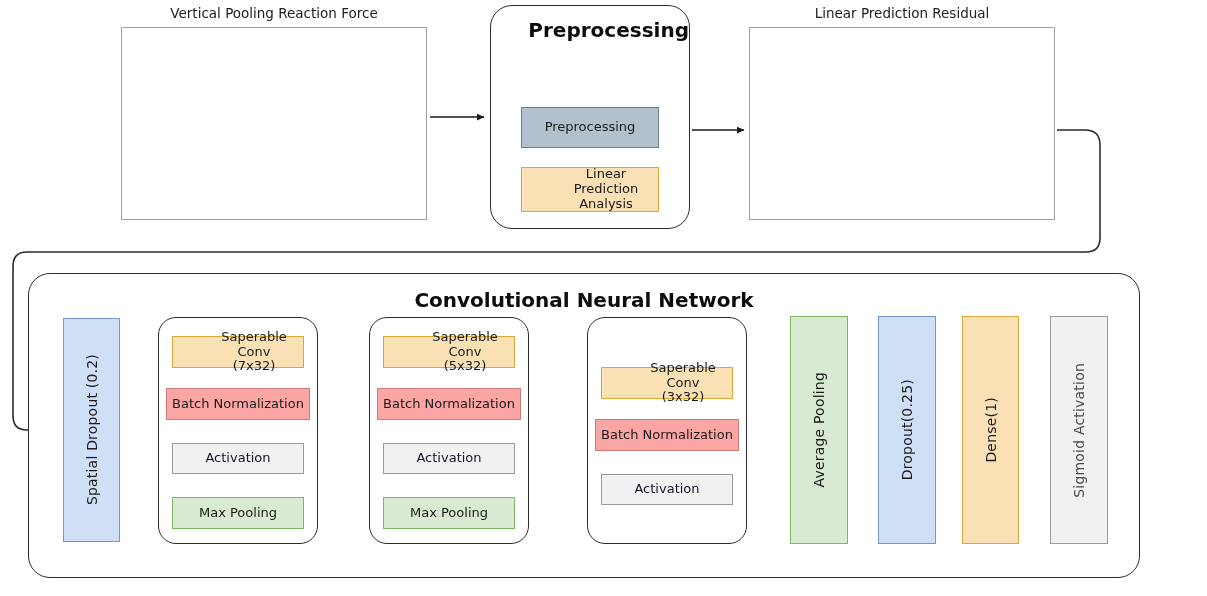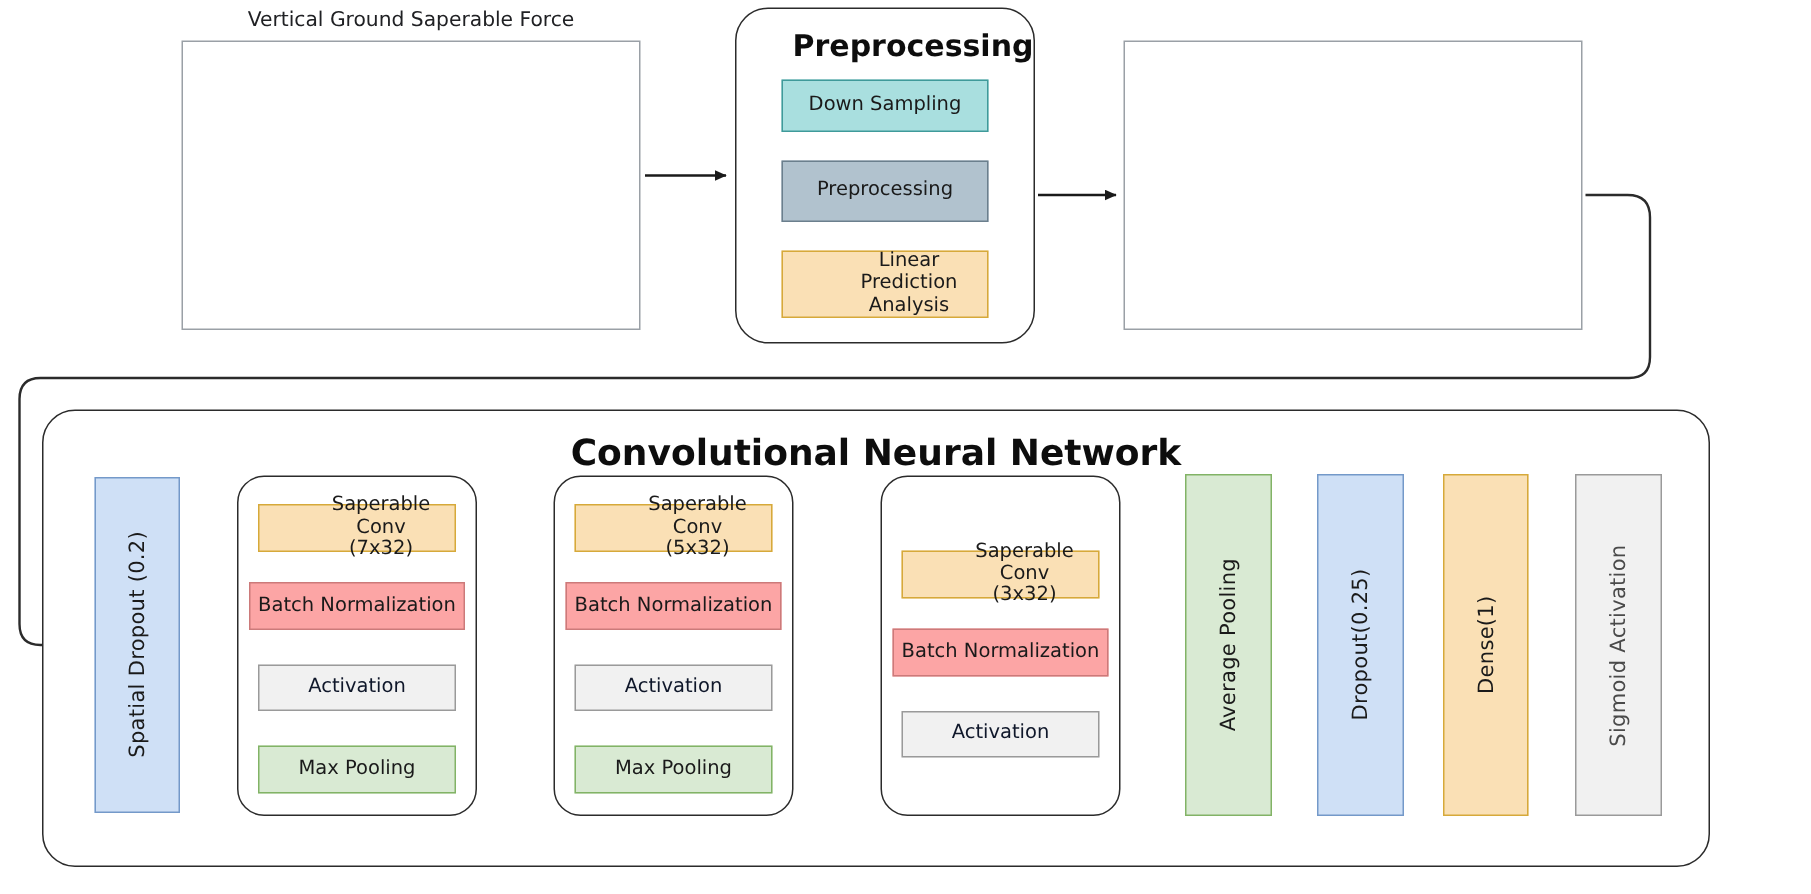--- a/index.html
+++ b/index.html
@@ -121,37 +121,37 @@
     <path d="M238,474 L238,494" stroke="#333" stroke-width="1.6" fill="none" marker-end="url(#ahs)"></path>
 
     <path d="M449,366 L449,384" stroke="#333" stroke-width="1.6" fill="none" marker-end="url(#ahs)"></path>
     <path d="M449,421 L449,439" stroke="#333" stroke-width="1.6" fill="none" marker-end="url(#ahs)"></path>
     <path d="M449,474 L449,494" stroke="#333" stroke-width="1.6" fill="none" marker-end="url(#ahs)"></path>
 
     <path d="M667,397 L667,415" stroke="#333" stroke-width="1.6" fill="none" marker-end="url(#ahs)"></path>
     <path d="M667,452 L667,470" stroke="#333" stroke-width="1.6" fill="none" marker-end="url(#ahs)"></path>
   </svg>
 
-  <div class="plot-title" style="left:121px;top:5px;width:306px;">Vertical Ground Saperable Force</div>
+  <div class="plot-title" style="left:121px;top:5px;width:306px;">Vertical Pooling Reaction Force</div>
   <div class="node plot-frame" style="left:121px;top:27px;width:306px;height:193px;"></div>
 
   <div class="node group" style="left:490px;top:5px;width:200px;height:224px;">
     <div class="group-title" style="top:12px;font-size:20px;text-align:right;">Preprocessing</div>
   </div>
-  <div class="box teal" style="left:521px;top:53px;width:138px;height:35px;">Down Sampling</div>
   <div class="box slate" style="left:521px;top:107px;width:138px;height:41px;">Preprocessing</div>
   <div class="box orange" style="left:521px;top:167px;width:138px;height:45px;flex-direction:column;">
     <span>Linear Prediction</span>
     <span>Analysis</span>
   </div>
 
+  <div class="plot-title" style="left:749px;top:5px;width:306px;">Linear Prediction Residual</div>
   <div class="node plot-frame" style="left:749px;top:27px;width:306px;height:193px;"></div>
 
   <div class="node group" style="left:28px;top:273px;width:1112px;height:305px;">
-    <div class="group-title" style="top:14px;font-size:24px;">Convolutional Neural Network</div>
+    <div class="group-title" style="top:14px;font-size:20px;">Convolutional Neural Network</div>
   </div>
 
   <div class="vbar blue" style="left:63px;top:318px;width:57px;height:224px;">
     <span>Spatial Dropout (0.2)</span>
   </div>
 
   <div class="node group" style="left:158px;top:317px;width:160px;height:227px;border-radius:18px;"></div>
   <div class="box orange" style="left:172px;top:336px;width:132px;height:32px;flex-direction:column;">
     <span>Saperable Conv</span>
     <span>(7x32)</span>

